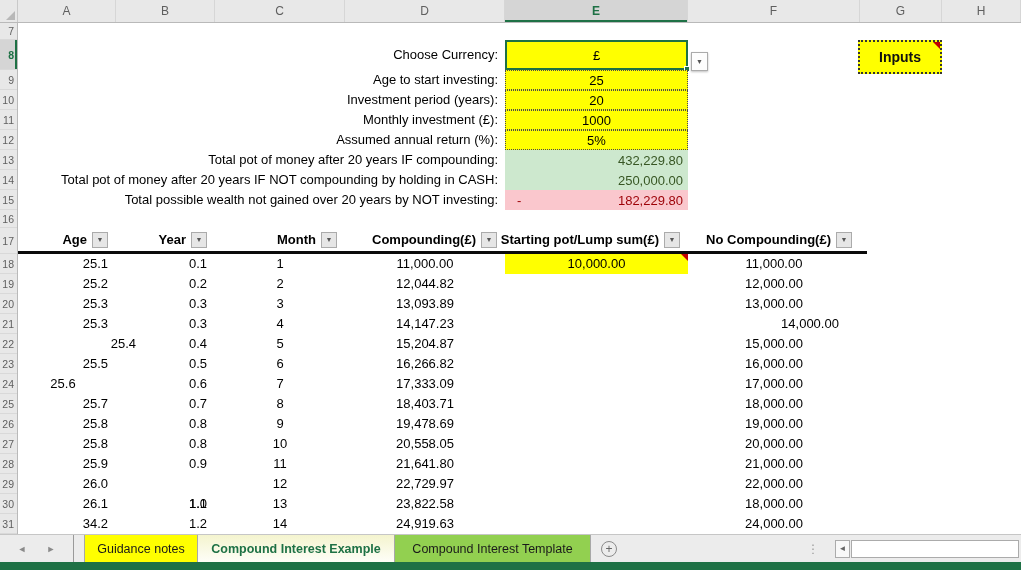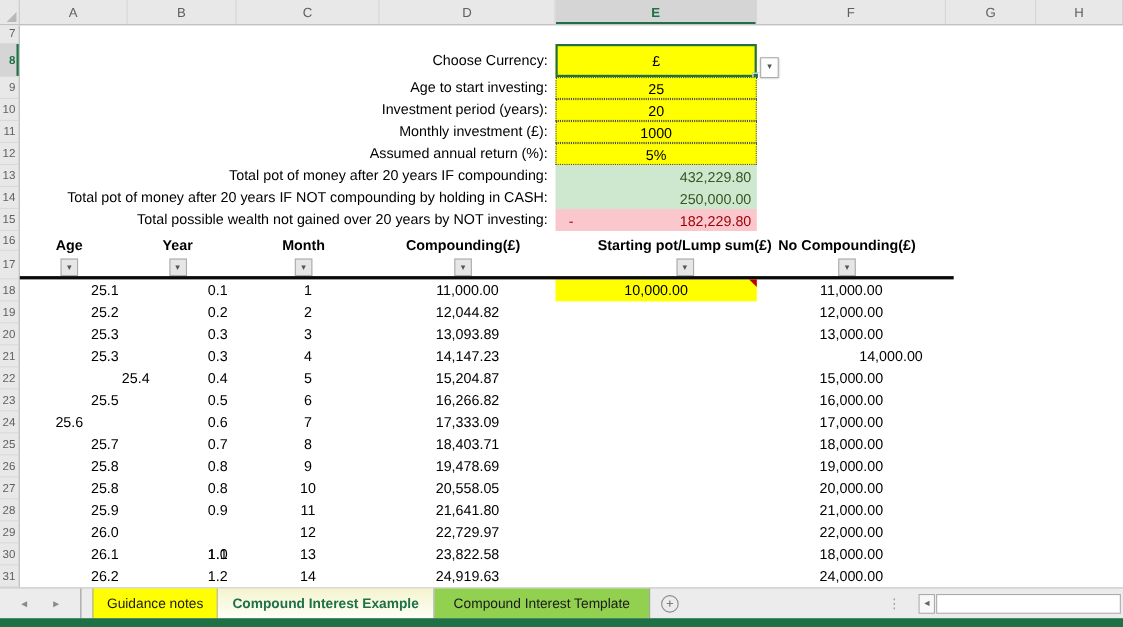--- a/index.html
+++ b/index.html
@@ -26,21 +26,21 @@
   .fill-handle{position:absolute;width:6px;height:6px;right:-4px;bottom:-4px;background:#1E7145;border:1px solid #fff;}
   .res{display:flex;align-items:center;justify-content:flex-end;padding-right:5px;}
   .res-good{background:#CDE8CE;color:#375623;}
   .res-bad{background:#FAC7CD;color:#9C0006;}
   .res .prefix{margin-right:auto;padding-left:12px;}
   .dd-btn{position:absolute;left:691px;top:52px;width:17px;height:19px;background:#FDFDFD;border:1px solid #ABABAB;display:flex;align-items:center;justify-content:center;box-shadow:0 1px 2px rgba(0,0,0,.25);}
   .arrow-glyph{font-size:7px;color:#555;line-height:1;}
   .inputs-btn{position:absolute;left:858px;top:40px;width:84px;height:34px;background:#FFFF00;border:2px dotted #333;display:flex;align-items:center;justify-content:center;font-weight:bold;font-size:14px;color:#111;}
   .red-corner::after{content:'';position:absolute;top:0;right:0;width:0;height:0;border-left:7px solid transparent;border-top:7px solid #C00000;}
   
-  .thead-cell{display:flex;align-items:center;justify-content:flex-end;gap:5px;font-weight:bold;padding-right:8px;flex-direction:column;}
+  .thead-cell{display:flex;align-items:center;justify-content:flex-end;gap:5px;font-weight:bold;padding-right:8px;}
   .filter-btn{width:16px;height:16px;background:#E6E6E6;border:1px solid #ABABAB;display:flex;align-items:center;justify-content:center;flex:none;}
   .thick-line{position:absolute;left:18px;top:251px;width:849px;height:3px;background:#0A0A0A;}
   .num-r{text-align:right;padding-right:8px;}
   .num-c{text-align:center;}
   .note-cell{background:#FFFF00;}
   
   .tab-bar{position:absolute;left:0;top:534px;width:1021px;height:28px;background:#ECECEC;border-top:1px solid #C6C6C6;display:flex;align-items:stretch;}
   .nav-arrow{width:16px;display:flex;align-items:center;justify-content:center;color:#8A8A8A;font-size:9px;}
   .nav-arrow.first{margin-left:14px;}
   .nav-arrow.second{margin-left:13px;}
@@ -156,21 +156,21 @@
         <span class="filter-btn">
           <span class="arrow-glyph">▼</span>
         </span>
       </div>
       <div class="cell thead-cell" style="left: 345px; top: 228px; width: 160px; height: 23px; line-height: normal;">
         <span>Compounding(£)</span>
         <span class="filter-btn">
           <span class="arrow-glyph">▼</span>
         </span>
       </div>
-      <div class="cell thead-cell" style="left: 505px; top: 228px; width: 183px; height: 23px; line-height: normal; margin-left: 30px;">
+      <div class="cell thead-cell" style="left: 505px; top: 228px; width: 183px; height: 23px; line-height: normal;">
         <span>Starting pot/Lump sum(£)</span>
         <span class="filter-btn">
           <span class="arrow-glyph">▼</span>
         </span>
       </div>
       <div class="cell thead-cell" style="left: 688px; top: 228px; width: 172px; height: 23px; line-height: normal;">
         <span>No Compounding(£)</span>
         <span class="filter-btn">
           <span class="arrow-glyph">▼</span>
         </span>
@@ -246,32 +246,35 @@
       <div class="cell num-c" style="left: 215px; top: 474px; width: 130px; height: 20px; line-height: 20px;"><span>12</span></div>
       <div class="cell num-c" style="left: 345px; top: 474px; width: 160px; height: 20px; line-height: 20px;"><span>22,729.97</span></div>
       <div class="cell num-c" style="left: 505px; top: 474px; width: 183px; height: 20px; line-height: 20px;"><span></span></div>
       <div class="cell num-c" style="left: 688px; top: 474px; width: 172px; height: 20px; line-height: 20px;"><span>22,000.00</span></div>
       <div class="cell num-r" style="left: 18px; top: 494px; width: 98px; height: 20px; line-height: 20px;"><span>26.1</span></div>
       <div class="cell num-r" style="left: 116px; top: 494px; width: 99px; height: 20px; line-height: 20px;"><span>1.1</span></div>
       <div class="cell num-c" style="left: 215px; top: 494px; width: 130px; height: 20px; line-height: 20px;"><span>13</span></div>
       <div class="cell num-c" style="left: 345px; top: 494px; width: 160px; height: 20px; line-height: 20px;"><span>23,822.58</span></div>
       <div class="cell num-c" style="left: 505px; top: 494px; width: 183px; height: 20px; line-height: 20px;"><span></span></div>
       <div class="cell num-c" style="left: 688px; top: 494px; width: 172px; height: 20px; line-height: 20px;"><span>18,000.00</span></div>
-      <div class="cell num-r" style="left: 18px; top: 514px; width: 98px; height: 20px; line-height: 20px;"><span>26.2</span></div>
+      <div class="cell num-r" style="left: 18px; top: 514px; width: 98px; height: 20px; line-height: 20px;"><span>34.2</span></div>
       <div class="cell num-r" style="left: 116px; top: 514px; width: 99px; height: 20px; line-height: 20px;"><span>1.2</span></div>
       <div class="cell num-c" style="left: 215px; top: 514px; width: 130px; height: 20px; line-height: 20px;"><span>14</span></div>
       <div class="cell num-c" style="left: 345px; top: 514px; width: 160px; height: 20px; line-height: 20px;"><span>24,919.63</span></div>
       <div class="cell num-c" style="left: 505px; top: 514px; width: 183px; height: 20px; line-height: 20px;"><span></span></div>
       <div class="cell num-c" style="left: 688px; top: 514px; width: 172px; height: 20px; line-height: 20px;"><span>24,000.00</span></div>
     </div>
 
   <div class="dd-btn">
     <span class="arrow-glyph">▼</span>
   </div>
 
+  <div class="inputs-btn red-corner">
+    <span>Inputs</span>
+  </div>
 
   <div class="thick-line"></div>
 
   <div class="tab-bar">
     <span class="nav-arrow first">◄</span>
     <span class="nav-arrow second">►</span>
     <span class="vdiv"></span>
     <span class="tab-strip" id="tabStrip">
         <span class="tab yellow">
           <span>Guidance notes</span>

